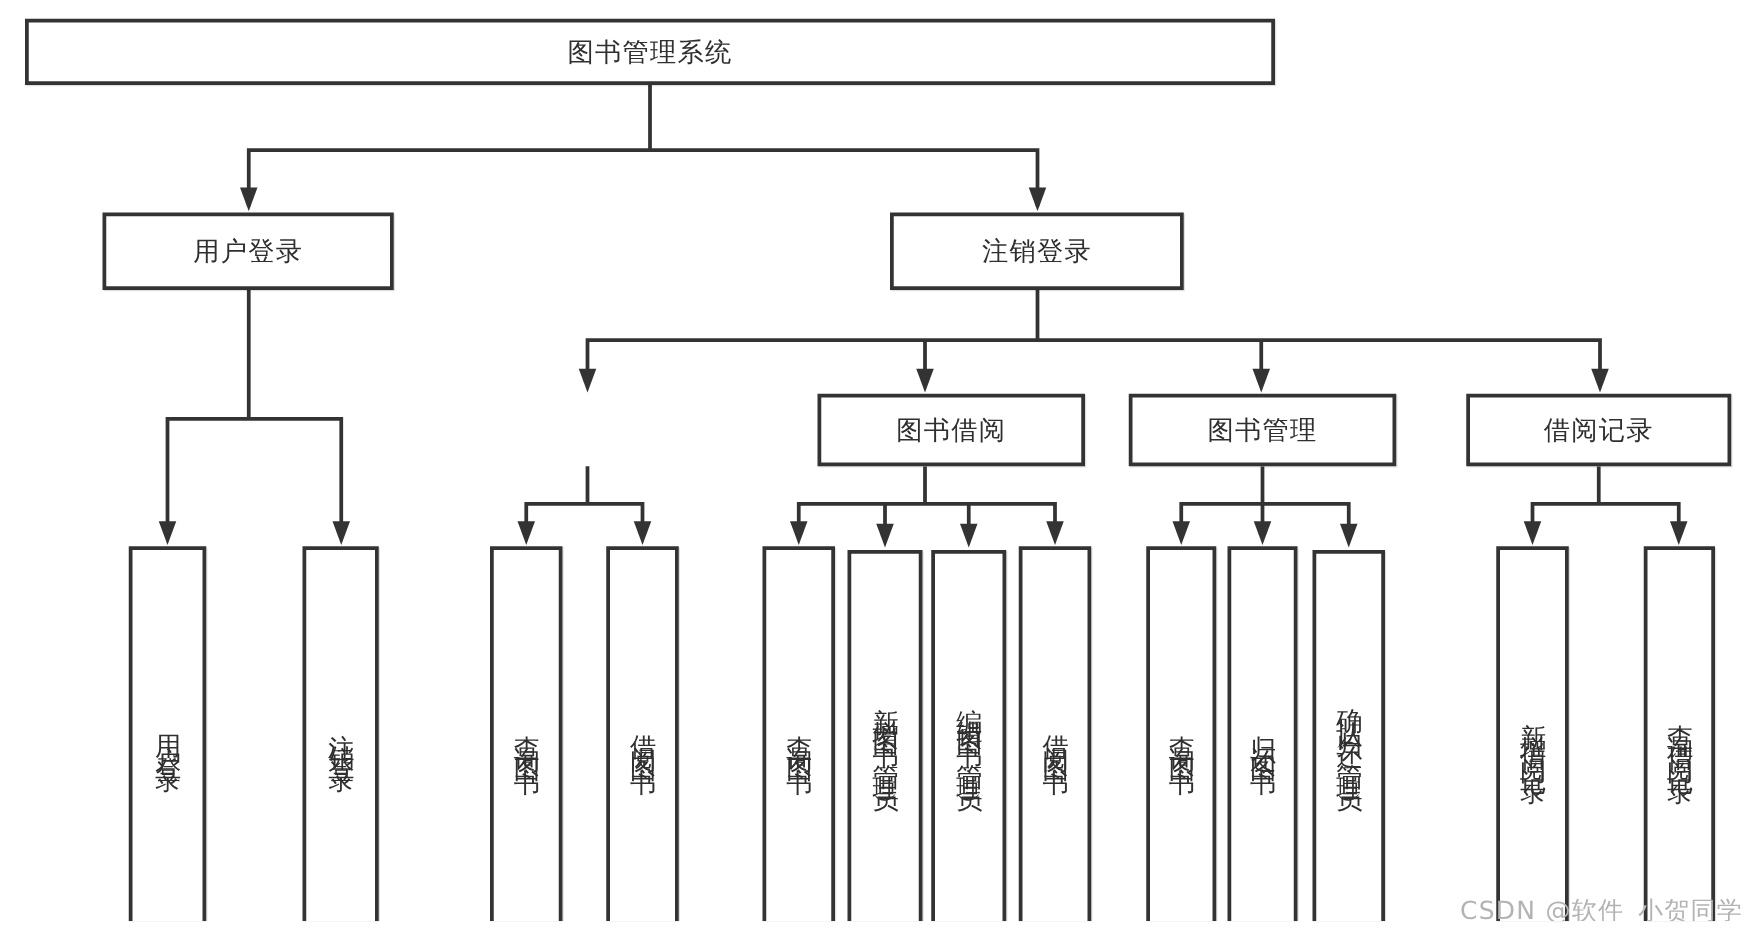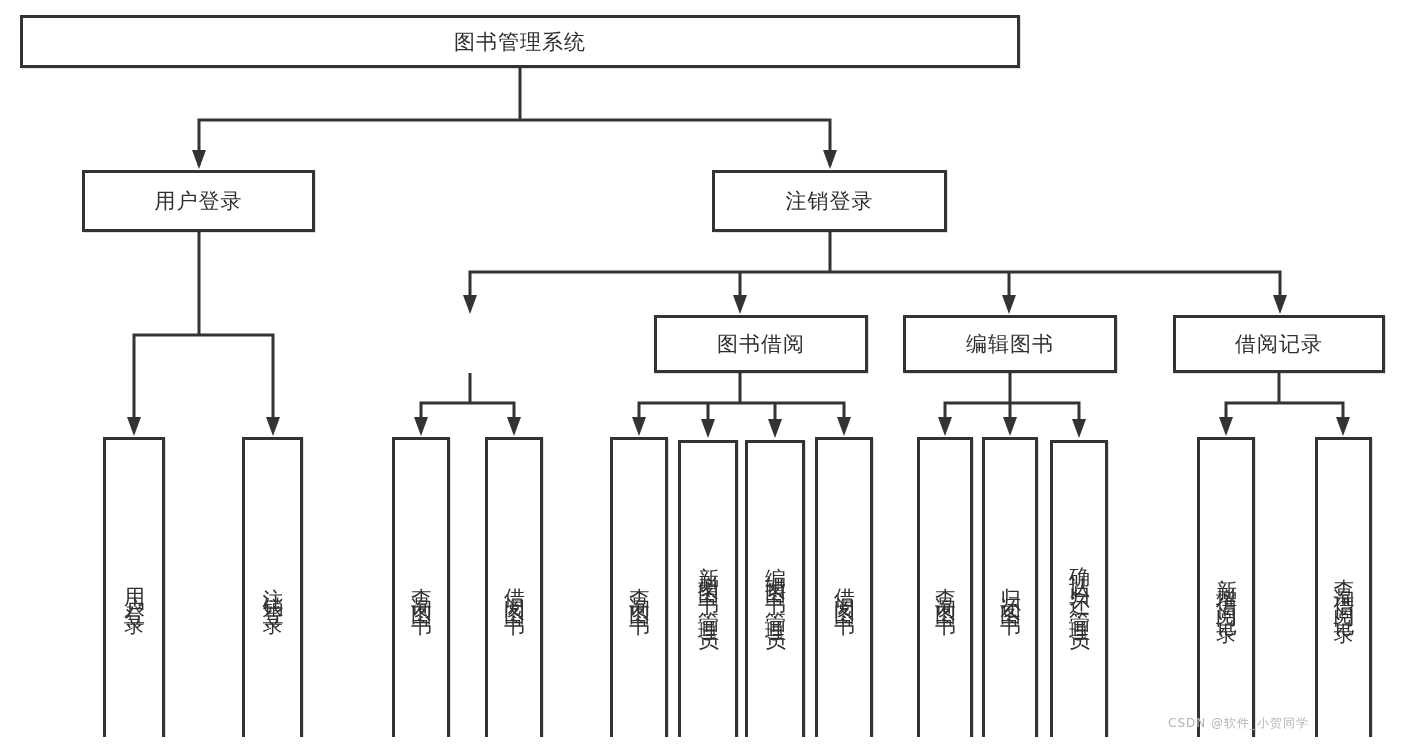--- a/index.html
+++ b/index.html
@@ -36,21 +36,21 @@
   .leaf .vtext{
     writing-mode:vertical-rl;
     line-height:1;
     letter-spacing:9px;
     font-size:21px;
     color:var(--color-text);
   }
   .watermark{
     position:absolute;
     left:1168px;top:715px;
-    font-size:12px;
+    font-size:20px;
     color:var(--color-watermark);
     letter-spacing:1px;
     z-index:6;
     white-space:nowrap;
   }
 </style>
 </head>
 <body>
 
 <div class="stage">
@@ -97,21 +97,21 @@
       <polygon points="1343,436 1336,417 1350,417"></polygon>
     </g>
   </svg>
 
   <div class="node" style="left:20px;top:15px;width:1000px;height:53px;">图书管理系统</div>
 
   <div class="node" style="left:82px;top:170px;width:233px;height:62px;">用户登录</div>
   <div class="node" style="left:712px;top:170px;width:235px;height:62px;">注销登录</div>
 
   <div class="node" style="left:633px;top:315px;width:214px;height:58px;margin-left:21px;">图书借阅</div>
-  <div class="node" style="left:903px;top:315px;width:214px;height:58px;">编辑图书</div>
+  <div class="node" style="left:903px;top:315px;width:214px;height:58px;">图书管理</div>
   <div class="node" style="left:1173px;top:315px;width:212px;height:58px;">借阅记录</div>
 
   <div class="node leaf" style="left:103px;top:437px;width:62px;height:303px;">
     <span class="vtext">用户登录</span>
   </div>
   <div class="node leaf" style="left:242px;top:437px;width:61px;height:303px;">
     <span class="vtext">注销登录</span>
   </div>
 
   <div class="node leaf" style="left:392px;top:437px;width:58px;height:303px;">

